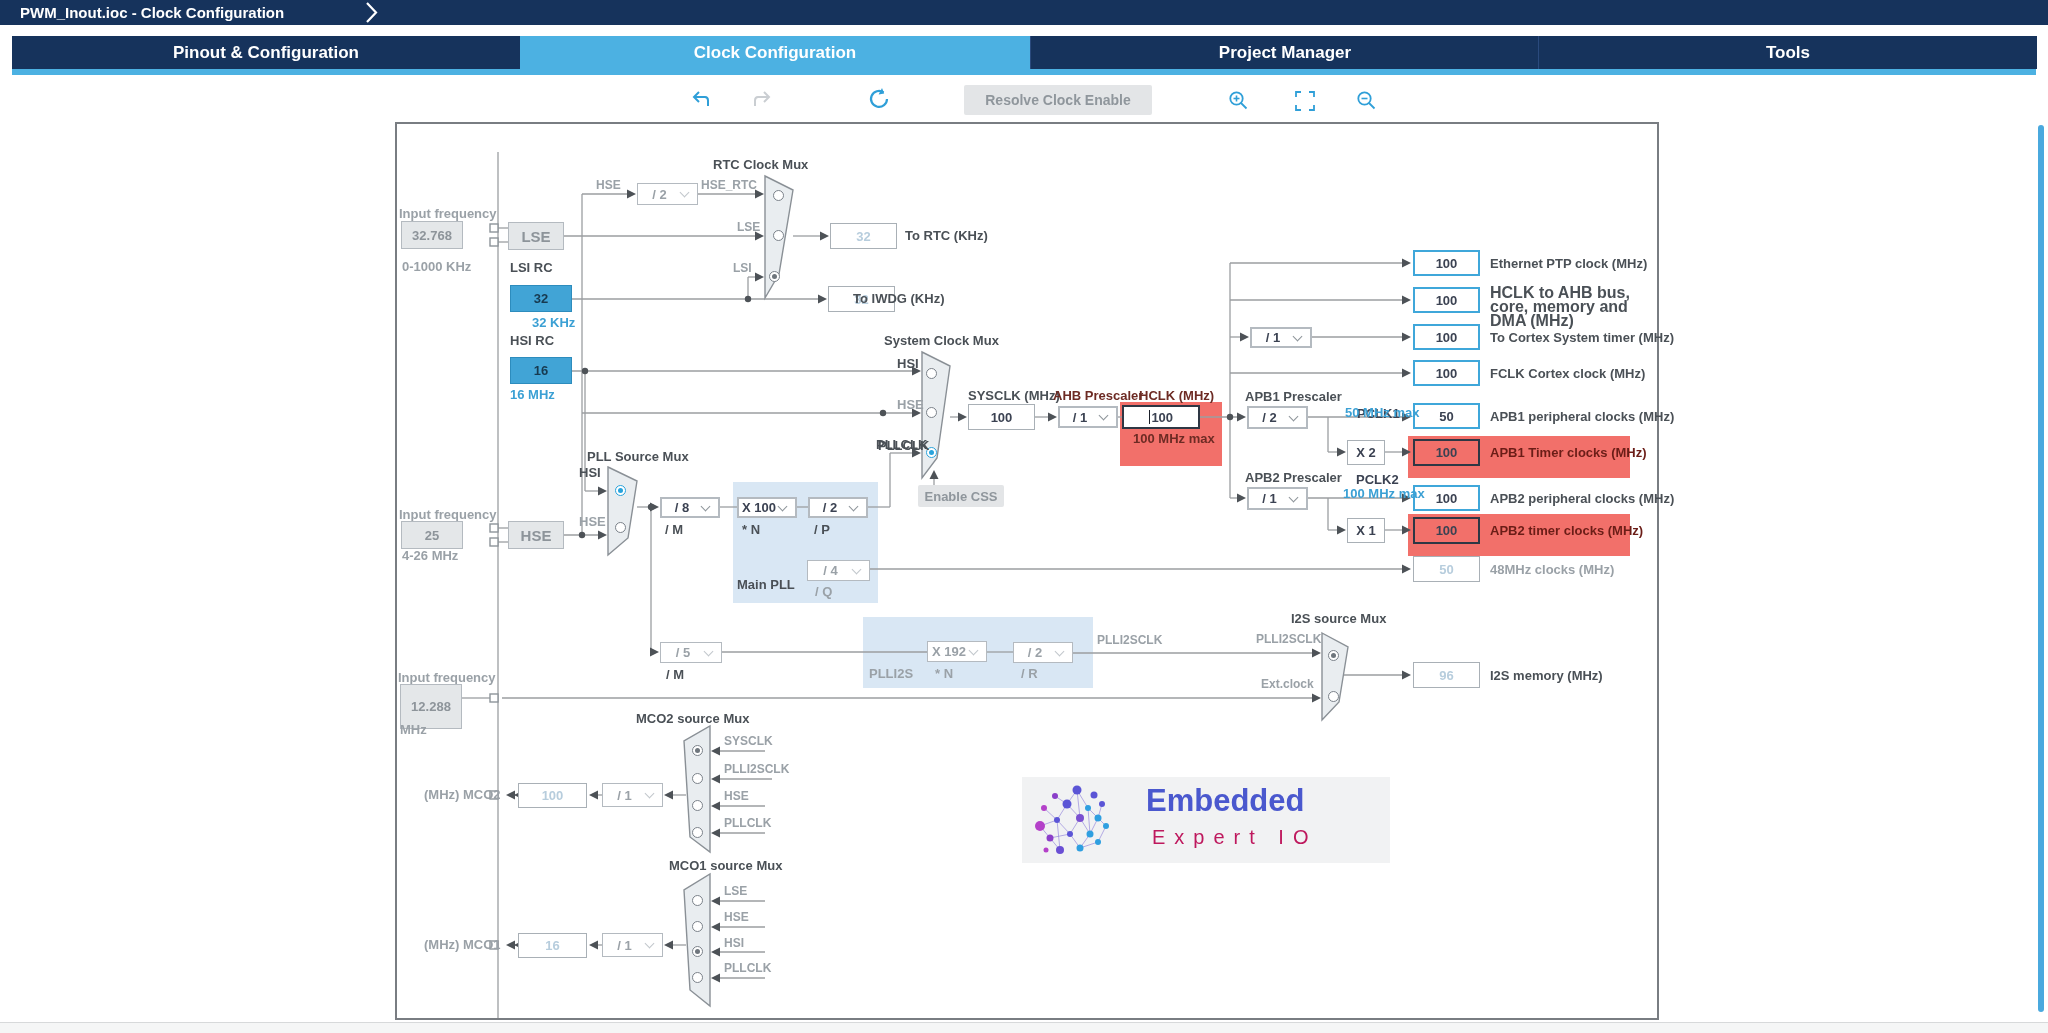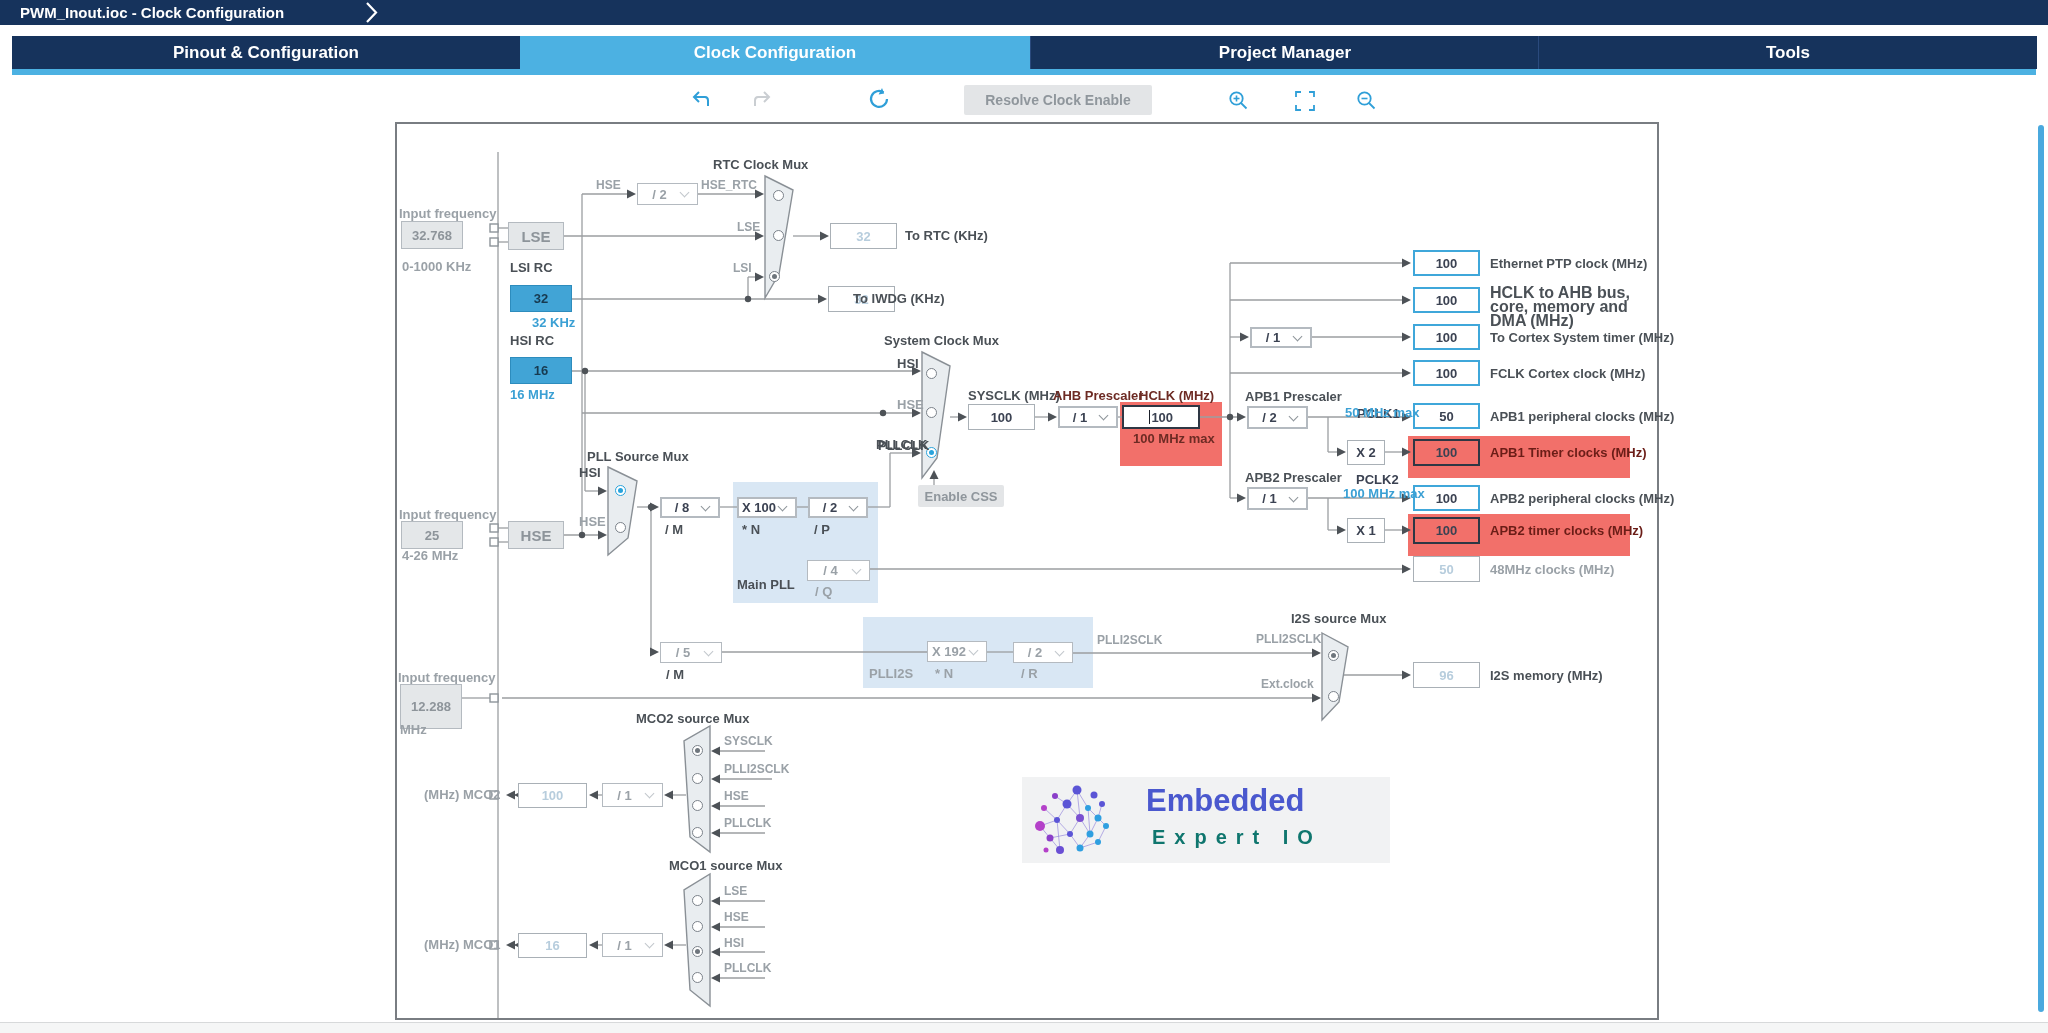--- a/index.html
+++ b/index.html
@@ -45,21 +45,21 @@
   
   .radio{position:absolute;width:11px;height:11px;border-radius:50%;background:#fff;border:1.5px solid #7b828a;box-sizing:border-box;cursor:pointer}
   .radio.sel::after{content:"";position:absolute;inset:2px;border-radius:50%;background:#6f767d}
   .radio.sb{border-color:#29a3dc}
   .radio.sb::after{content:"";position:absolute;inset:2px;border-radius:50%;background:#29a3dc}
   
   .scrollthumb{position:absolute;left:2038px;top:125px;width:6px;height:887px;background:#4aa9de;border-radius:3px}
   .bottombar{position:absolute;left:0;top:1022px;width:2048px;height:11px;background:#f5f6f6;border-top:1px solid #d7d9da;box-sizing:border-box}
   #wires{position:absolute;left:0;top:0;pointer-events:none}
   .logo1{position:absolute;font-size:31px;font-weight:700;color:#4a58ce;white-space:nowrap}
-  .logo2{position:absolute;font-size:20px;font-weight:700;color:#0f766e;letter-spacing:9px;white-space:nowrap}
+  .logo2{position:absolute;font-size:20px;font-weight:400;color:#be185d;letter-spacing:9px;white-space:nowrap}
 </style>
 </head>
 <body>
 
 <div class="topbar">
   <div class="title">PWM_Inout.ioc - Clock Configuration</div>
   <svg class="abs" style="left:365px;top:2px" width="14" height="21" viewBox="0 0 14 21">
     <path d="M2 1 L11 10.5 L2 20" fill="none" stroke="#fff" stroke-width="2.2"></path>
   </svg>
 </div>

